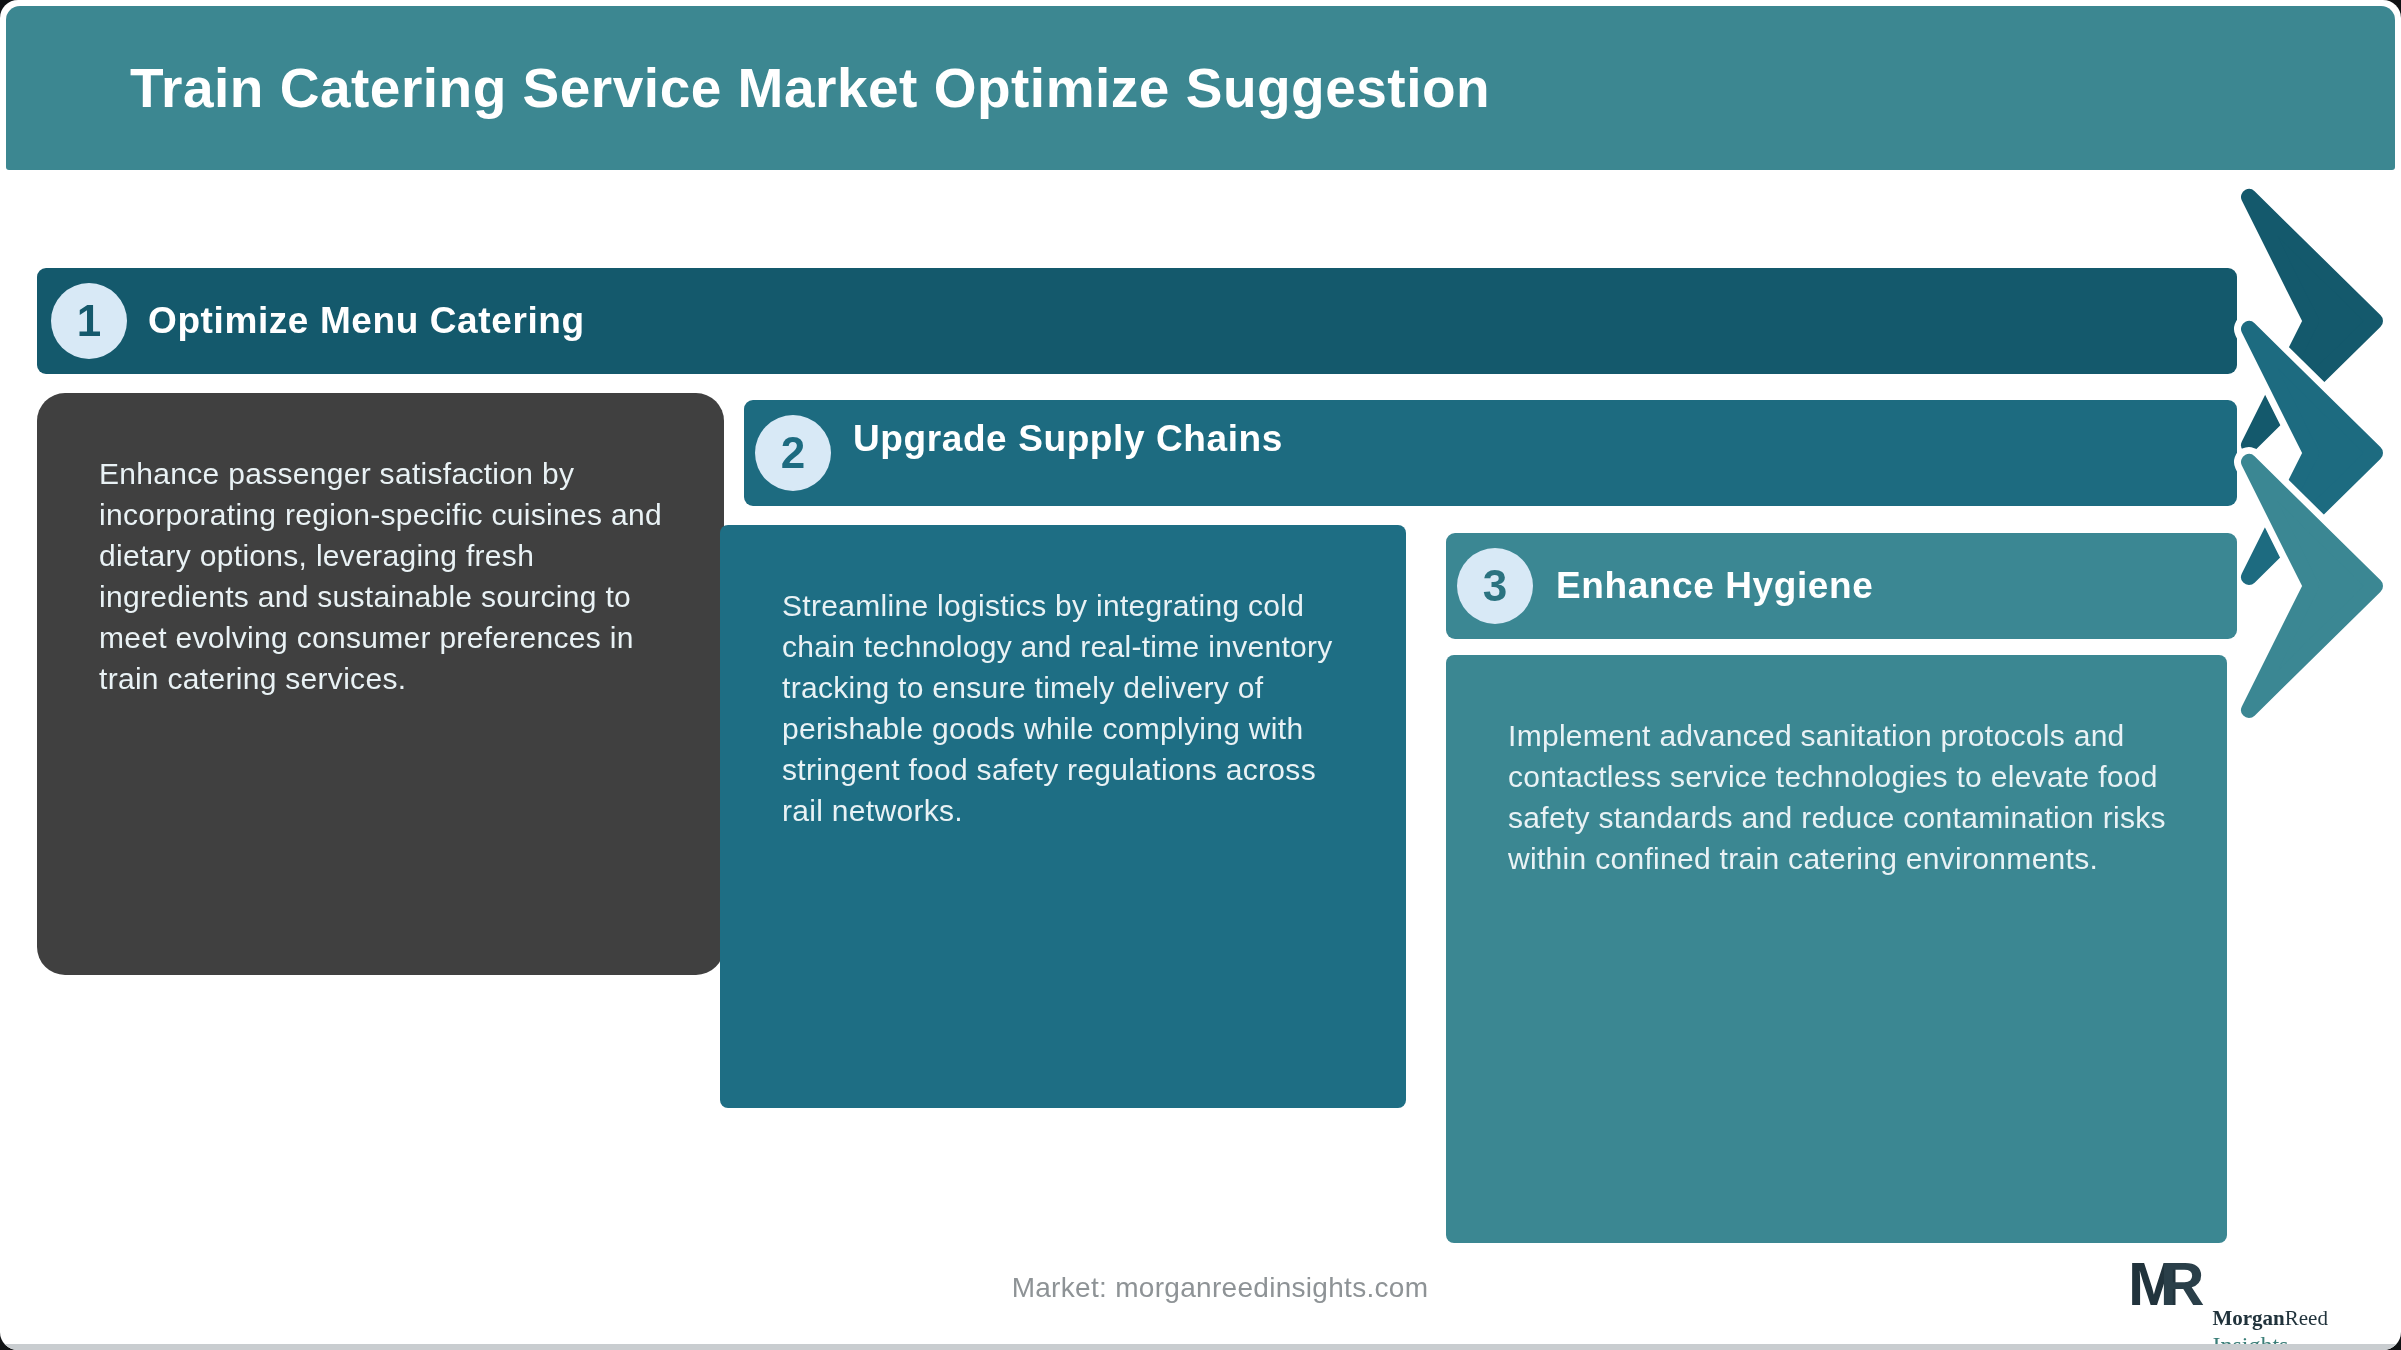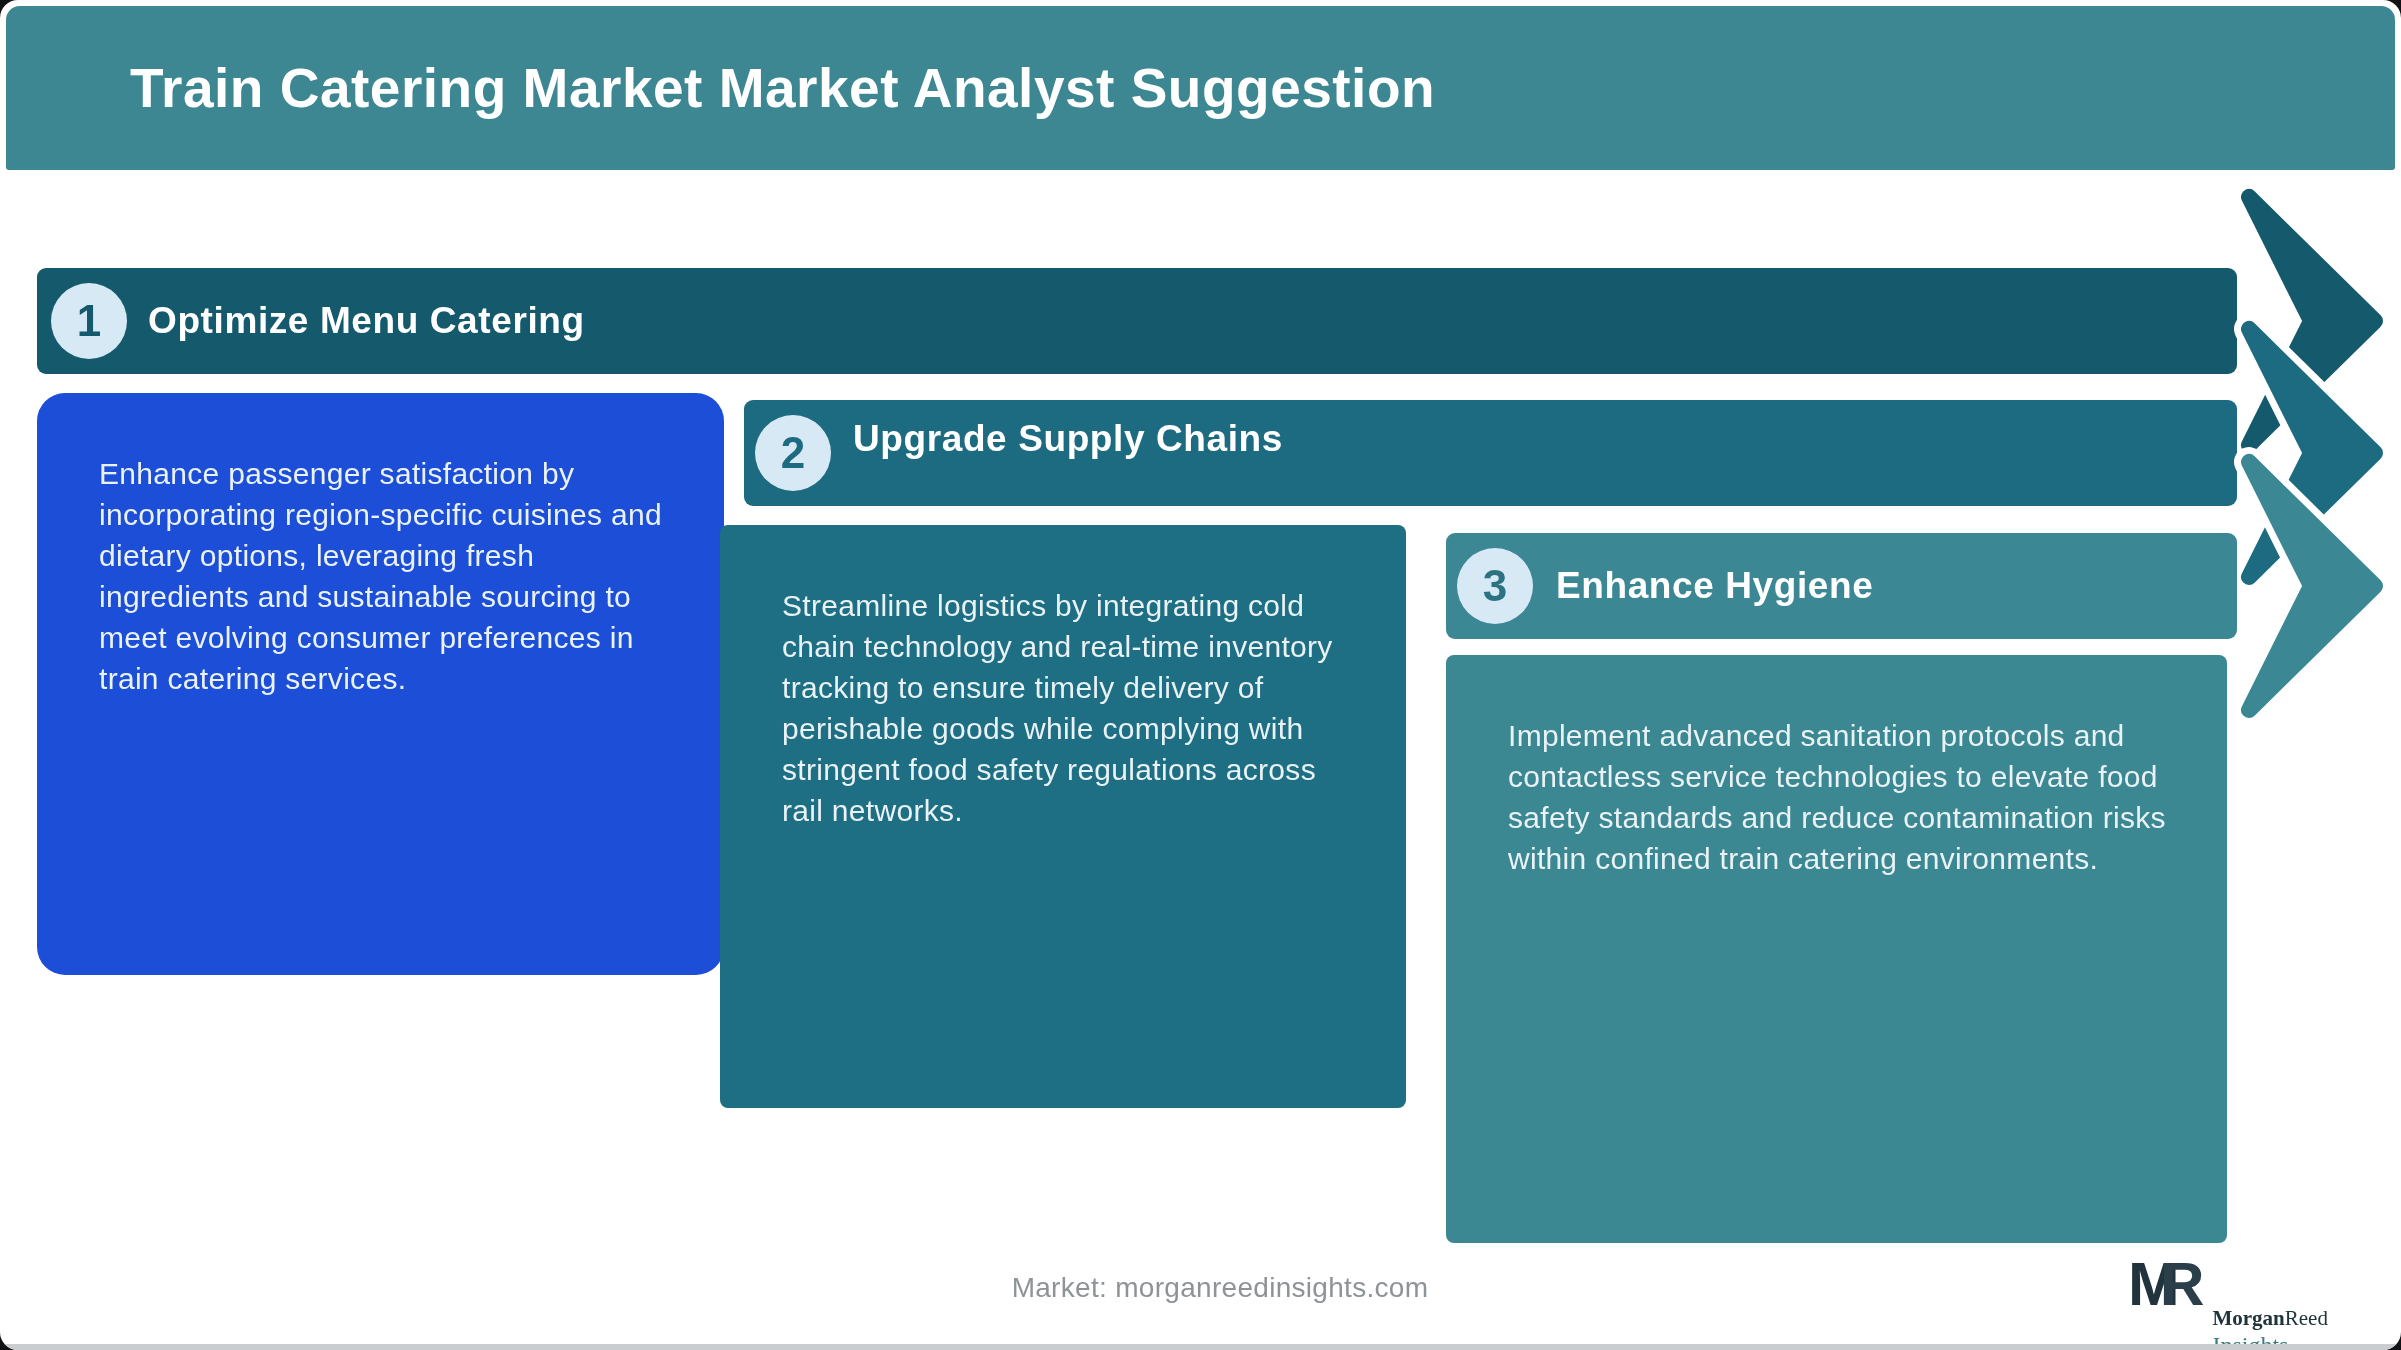--- a/index.html
+++ b/index.html
@@ -67,34 +67,34 @@
   .bottom-line{
     position:absolute;left:0;right:0;bottom:0;height:6px;background:#C9CDD0;
   }
 </style>
 </head>
 <body>
 
 <div class="canvas">
 
   <div class="header" style="background-color: rgb(60, 135, 145);">
-    <div class="title">Train Catering Market Market Analyst Suggestion</div>
+    <div class="title">Train Catering Service Market Optimize Suggestion</div>
   </div>
 
   <svg class="arrow-svg arrow-1" width="2376" height="272" viewBox="0 0 2376 272">
     <rect x="12" y="83" width="2200" height="106" rx="9" fill="#14596C"></rect>
     <polygon points="2224,12 2350,136 2224,260 2286,136" fill="#ffffff" stroke="#ffffff" stroke-width="30" stroke-linejoin="round"></polygon>
     <polygon points="2224,12 2350,136 2224,260 2286,136" stroke-width="16" stroke-linejoin="round" stroke="#14596C" fill="#14596C"></polygon>
   </svg>
   <div class="badge badge-1" style="background-color: rgb(216, 233, 246); color: rgb(20, 89, 108);">
     <span>1</span>
   </div>
   <div class="step-label label-1">Optimize Menu Catering</div>
 
-  <div class="desc-box box-1" style="background-color: #1d4ed8; border-radius: 28px;">
+  <div class="desc-box box-1" style="background-color: #404040; border-radius: 28px;">
     <span>Enhance passenger satisfaction by incorporating region-specific cuisines and dietary options, leveraging fresh ingredients and sustainable sourcing to meet evolving consumer preferences in train catering services.</span>
   </div>
 
   <svg class="arrow-svg arrow-2" width="1669" height="272" viewBox="0 0 1669 272">
     <rect x="12" y="83" width="1493" height="106" rx="9" fill="#1D6B80"></rect>
     <polygon points="1517,12 1643,136 1517,260 1579,136" fill="#ffffff" stroke="#ffffff" stroke-width="30" stroke-linejoin="round"></polygon>
     <polygon points="1517,12 1643,136 1517,260 1579,136" stroke-width="16" stroke-linejoin="round" stroke="#1D6B80" fill="#1D6B80"></polygon>
   </svg>
   <div class="badge badge-2" style="background-color: rgb(216, 233, 246); color: rgb(29, 107, 128);">
     <span>2</span>

